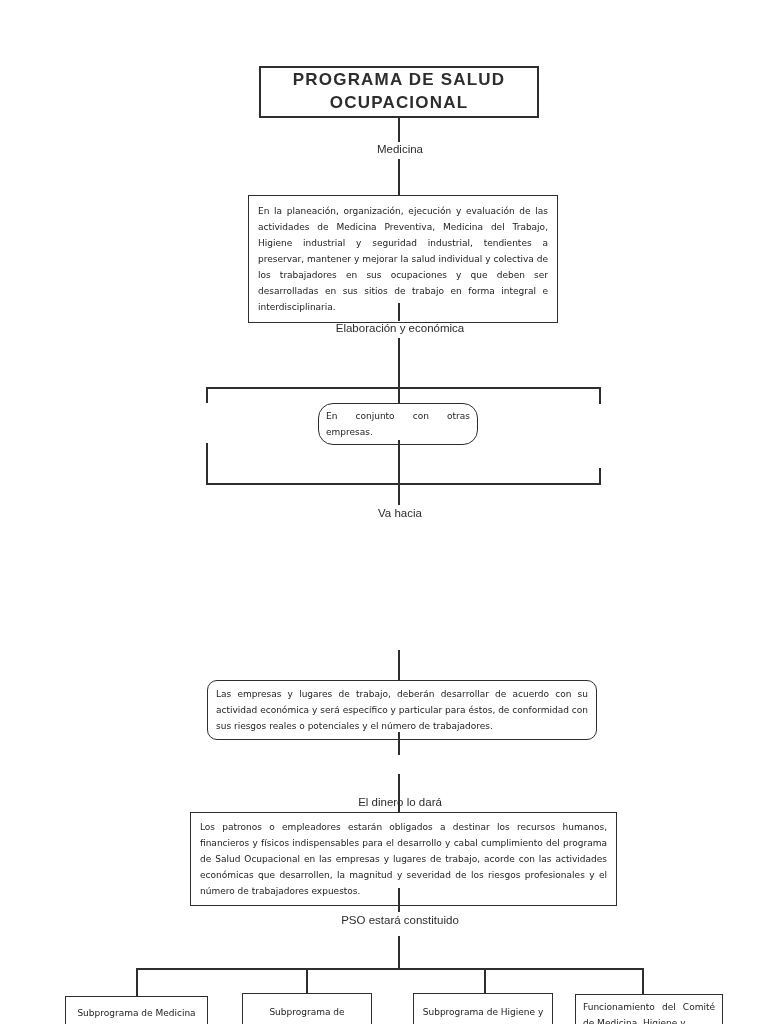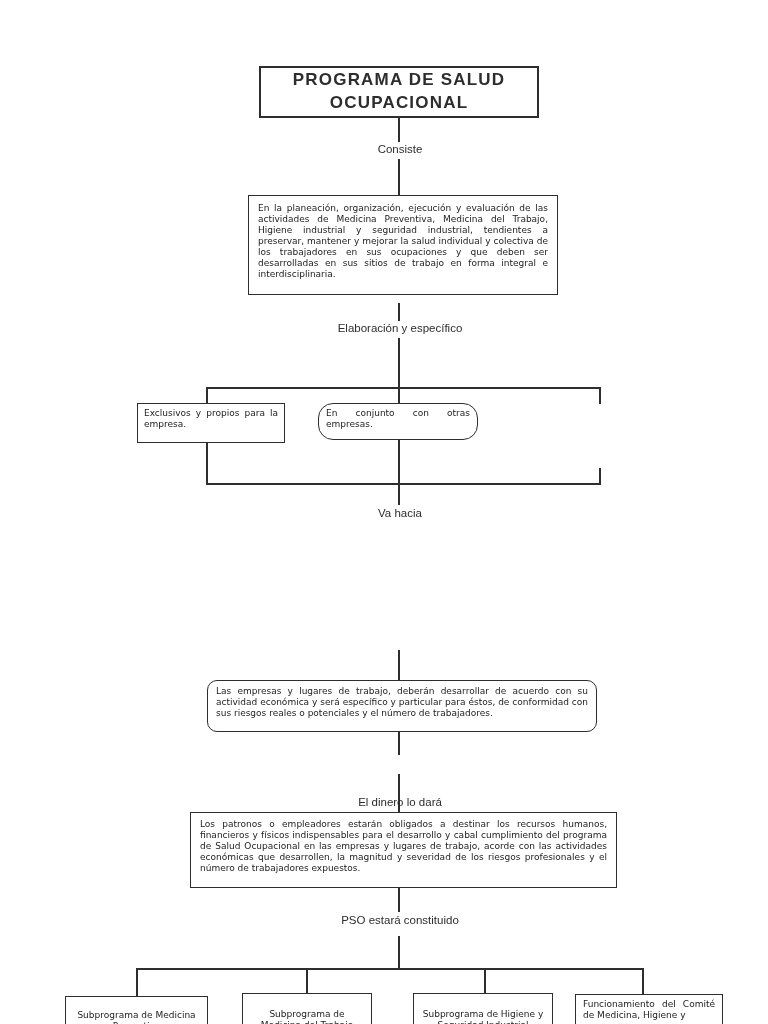--- a/index.html
+++ b/index.html
@@ -12,21 +12,21 @@
     color: #1f1f1f;
   }
   .vline { position: absolute; width: 2px; background: #2e2e2e; }
   .hline { position: absolute; height: 2px; background: #2e2e2e; }
   .node {
     position: absolute;
     border: 1.5px solid #2e2e2e;
     background: #ffffff;
     font-family: "DejaVu Sans", sans-serif;
     font-size: 9px;
-    line-height: 11px;
+    line-height: 16px;
     color: #1c1c1c;
     text-align: justify;
     box-sizing: border-box;
   }
   .node.center { text-align: center; display: flex; align-items: center; justify-content: center; }
   .clabel {
     position: absolute;
     left: 284px; width: 232px;
     text-align: center;
     font-size: 11.5px;
@@ -47,35 +47,34 @@
 </head>
 <body>
 
 <div id="page">
 
   <div id="title-box">
     <span>PROGRAMA DE SALUD OCUPACIONAL</span>
   </div>
 
   <div class="vline" style="left:398px; top:118px; height:24px;"></div>
-  <div class="clabel" style="top:143px;">Consiste</div>
+  <div class="clabel" style="top:143px;">Medicina</div>
   <div class="vline" style="left:398px; top:159px; height:36px;"></div>
 
   <div class="node" style="left:248px; top:195px; width:310px; min-height:100px; padding:7px 9px;">En la planeación, organización, ejecución y evaluación de las actividades de Medicina Preventiva, Medicina del Trabajo, Higiene industrial y seguridad industrial, tendientes a preservar, mantener y mejorar la salud individual y colectiva de los trabajadores en sus ocupaciones y que deben ser desarrolladas en sus sitios de trabajo en forma integral e interdisciplinaria.</div>
 
   <div class="vline" style="left:398px; top:303px; height:18px;"></div>
-  <div class="clabel" style="top:322px;">Elaboración y específico</div>
+  <div class="clabel" style="top:322px;">Elaboración y económica</div>
   <div class="vline" style="left:398px; top:338px; height:49px;"></div>
 
   <div class="hline" style="left:206px; top:387px; width:395px;"></div>
   <div class="vline" style="left:206px; top:387px; height:16px;"></div>
   <div class="vline" style="left:398px; top:387px; height:16px;"></div>
   <div class="vline" style="left:599px; top:387px; height:17px;"></div>
 
-  <div class="node" style="left:137px; top:403px; width:148px; min-height:40px; padding:4px 6px;">Exclusivos y propios para la empresa.</div>
   <div class="node" style="left:318px; top:403px; width:160px; min-height:37px; padding:4px 7px;border-radius:15px;">En conjunto con otras empresas.</div>
 
   <div class="vline" style="left:206px; top:443px; height:41px;"></div>
   <div class="vline" style="left:398px; top:440px; height:44px;"></div>
   <div class="vline" style="left:599px; top:468px; height:16px;"></div>
   <div class="hline" style="left:206px; top:483px; width:395px;"></div>
 
   <div class="vline" style="left:398px; top:485px; height:20px;"></div>
   <div class="clabel" style="top:507px;">Va hacia</div>
 

